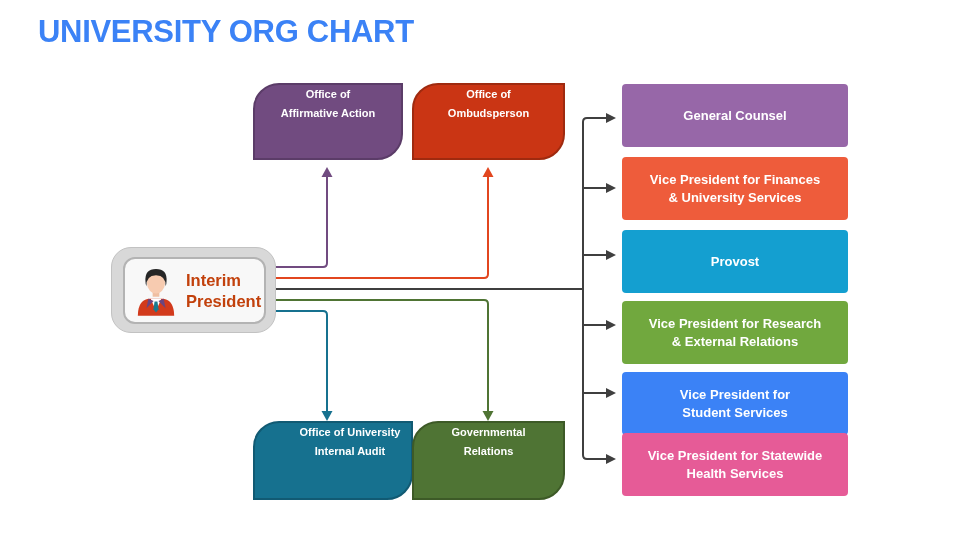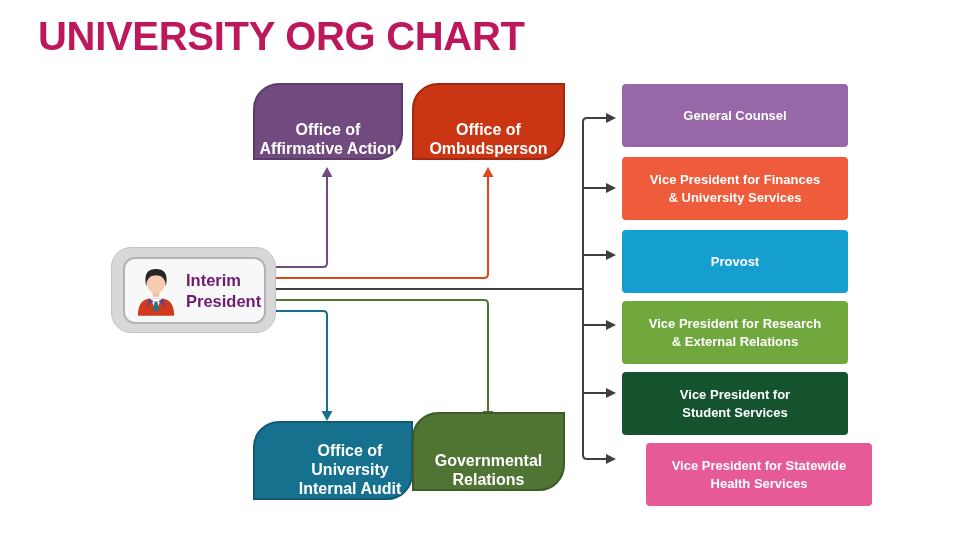--- a/index.html
+++ b/index.html
@@ -3,56 +3,56 @@
 <meta charset="utf-8">
 <style>
   html,body{margin:0;padding:0;background:#ffffff;}
   .slide{
     position:relative;width:960px;height:540px;background:#ffffff;overflow:hidden;
     font-family:"Liberation Sans", sans-serif;
   }
   .slide *{box-sizing:border-box;}
   #title{
     position:absolute;left:38px;top:14px;margin:0;
-    font-size:40px;font-weight:bold;color:#be185d;letter-spacing:-0.3px;
+    font-size:31px;font-weight:bold;color:#3b82f6;letter-spacing:-0.3px;
   }
   svg.connectors{position:absolute;left:0;top:0;width:960px;height:540px;pointer-events:none;}
   
   .pres-outer{
     position:absolute;left:111px;top:247px;width:165px;height:86px;
     background:#d8d8d8;border:1px solid #c2c2c2;border-radius:20px;
   }
   .pres-inner{
     position:absolute;left:11px;top:9px;width:143px;height:67px;
     background:#f8f8f8;border:2px solid #b3b3b3;border-radius:12px;
     display:flex;align-items:center;padding-left:9px;gap:8px;
   }
   .pres-label{
-    font-size:16.5px;line-height:21px;font-weight:bold;color:#701a75;white-space:pre-line;
+    font-size:16.5px;line-height:21px;font-weight:bold;color:#c2410c;white-space:pre-line;
   }
   
   .mnode{
-    position:absolute;display:flex;align-items:flex-end;justify-content:center;
-    text-align:center;color:#ffffff;font-weight:bold;font-size:16px;line-height:19px;
+    position:absolute;display:flex;align-items:flex-start;justify-content:center;
+    text-align:center;color:#ffffff;font-weight:bold;font-size:11px;line-height:19px;
     white-space:pre-line;border:2px solid transparent;border-radius:26px 0 26px 0;
     padding:0 2px;
   }
   .m0{left:253px;top:83px;width:150px;height:77px;}
   .m1{left:412px;top:83px;width:153px;height:77px;}
   .m2{left:253px;top:421px;width:160px;height:79px;padding-left:36px;}
-  .m3{left:412px;top:412px;width:153px;height:79px;}
+  .m3{left:412px;top:421px;width:153px;height:79px;}
   
   .rnode{
     position:absolute;left:622px;width:226px;height:63px;border-radius:4px;
     display:flex;align-items:center;justify-content:center;text-align:center;
     color:#ffffff;font-weight:bold;font-size:13px;line-height:18px;white-space:pre-line;
     padding:0 6px;
   }
   .r0{top:84px;}  .r1{top:157px;text-align:center;} .r2{top:230px;text-align:right;}
-  .r3{top:301px;justify-content:center;} .r4{top:372px;} .r5{top:443px;margin-left:24px;}
+  .r3{top:301px;justify-content:center;} .r4{top:372px;} .r5{top:433px;}
 </style>
 </head>
 <body>
 
 <div class="slide">
 
   <h1 id="title">UNIVERSITY ORG CHART</h1>
 
   <svg class="connectors" viewBox="0 0 960 540">
 
@@ -124,21 +124,21 @@
     <span>Vice President for Finances
 &amp; University Services</span>
   </div>
   <div class="rnode r2" style="background-color: rgb(20, 159, 208);">
     <span>Provost</span>
   </div>
   <div class="rnode r3" style="background-color: rgb(113, 168, 62);">
     <span>Vice President for Research
 &amp; External Relations</span>
   </div>
-  <div class="rnode r4" style="background-color: #14532d;">
+  <div class="rnode r4" style="background-color: #3b82f6;">
     <span>Vice President for
 Student Services</span>
   </div>
   <div class="rnode r5" style="background-color: rgb(230, 91, 151);">
     <span>Vice President for Statewide
 Health Services</span>
   </div>
 
 </div>
 

